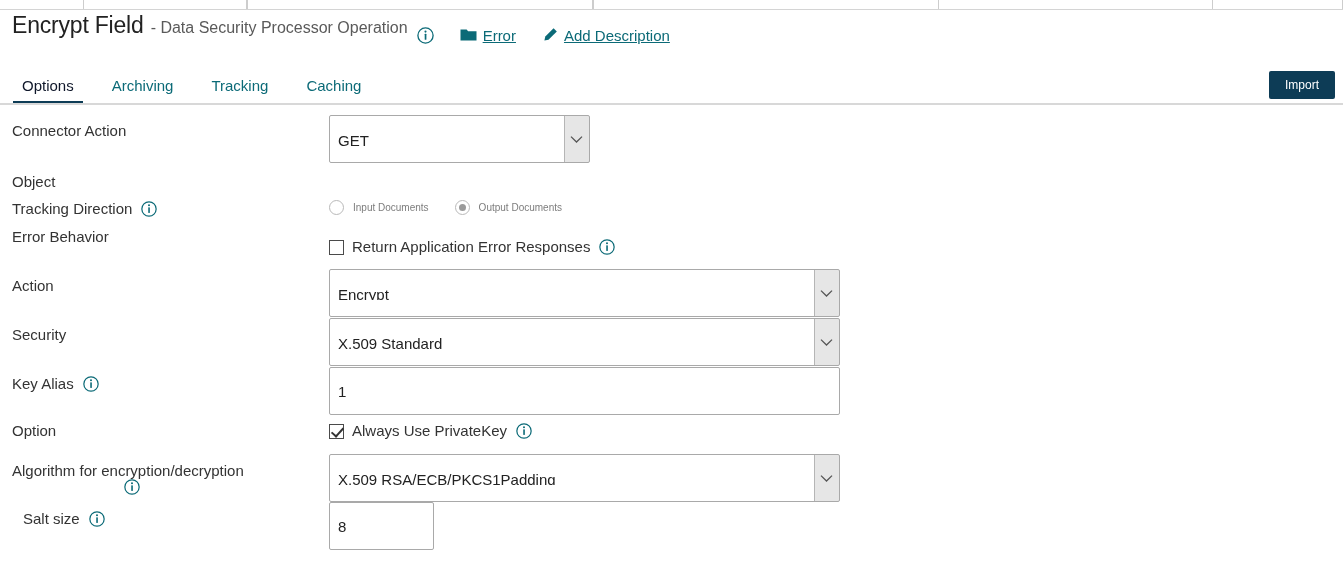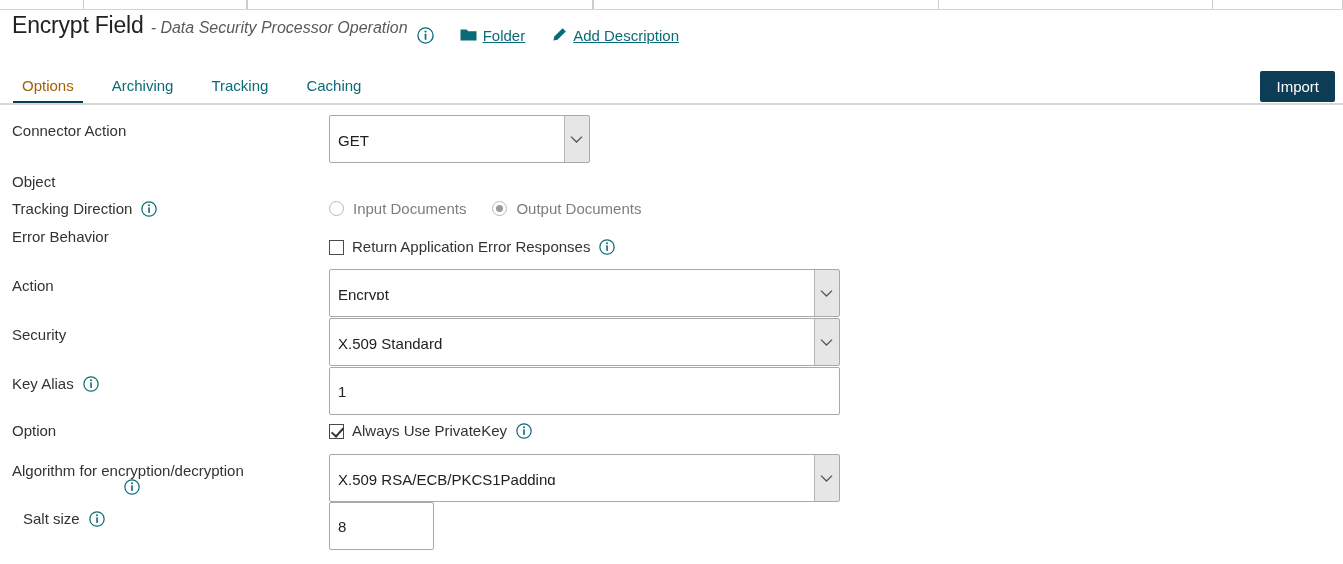--- a/index.html
+++ b/index.html
@@ -26,50 +26,50 @@
   }
 
   
   .header { position:absolute; left:0; top:12px; width:1343px; height:46px; }
   .title-row { display:flex; align-items:baseline; padding-left:12px; height:46px; }
   .op-title {
     font-size:23px; color:#222222; font-weight:400; letter-spacing:-0.2px;
     white-space:nowrap;
   }
   .op-sub {
-    font-size:16px; color:#5a5a5a; margin-left:7px; white-space:nowrap;font-style:italic;
+    font-size:16px; color:#5a5a5a; margin-left:7px; white-space:nowrap;
   }
   .hdr-info { margin-left:9px; align-self:center; }
   .hdr-link {
     margin-left:26px; align-self:center; display:inline-flex; align-items:center;
     font-size:15px; color:#0b6a77; text-decoration:none; white-space:nowrap;
   }
   .hdr-link .lbl { text-decoration:underline; }
   .hdr-link .ic { margin-right:6px; display:inline-flex; align-items:center; }
 
   
   .tabbar { position:absolute; left:0; top:66px; width:1343px; height:38px; }
   .tabs { display:flex; align-items:flex-end; height:38px; padding-left:22px; }
   .tab {
     font-size:15px; color:#0b6a77; padding:0 0 10px 0; margin-right:38px;
     cursor:pointer; white-space:nowrap; position:relative;
   }
-  .tab.active { color:#a16207; }
+  .tab.active { color:#0f172a; }
   .tab.active::after {
     content:""; position:absolute; left:-9px; right:-9px; bottom:0;
     height:3px; background:#0d3c56;
   }
   .tab-divider {
     position:absolute; left:0; top:103px; width:1343px; height:2px; background:#d8d8d8;
   }
   .import-btn {
     position:absolute; right:8px; top:71px;
     background:#0d3c56; color:#ffffff; border:none;
     font-family:"Liberation Sans", sans-serif;
-    font-size:15px; padding:7px 16px; cursor:pointer; border-radius:2px;
+    font-size:12px; padding:7px 16px; cursor:pointer; border-radius:2px;
   }
 
   
   .form { position:absolute; left:0; top:108px; width:1343px; }
   .row { position:relative; height:0; }
   .lbl-cell {
     position:absolute; left:12px; display:flex; align-items:center;
     font-size:15px; color:#333333; white-space:nowrap;
   }
   .lbl-cell .info { margin-left:9px; }
@@ -96,21 +96,21 @@
   .selwrap .chev {
     position:absolute; right:7px; top:50%; transform:translateY(-50%);
     pointer-events:none; color:#555;
   }
   .selwrap .seldiv {
     position:absolute; right:25px; top:1px; bottom:1px; width:1px; background:#b5b5b5;
     pointer-events:none;
   }
 
   
-  .optline { display:flex; font-size:15px; }
+  .optline { display:flex; font-size:10px; }
   .radio-item { display:flex; align-items:center; margin-right:26px; color:#7d7d7d; }
   .radio-item .rd {
     width:15px; height:15px; border-radius:50%;
     border:1px solid #b9b9b9; background:#fff; margin-right:9px;
     position:relative; flex:none;
   }
   .radio-item.checked .rd::after {
     content:""; position:absolute; left:3px; top:3px; width:7px; height:7px;
     border-radius:50%; background:#9a9a9a;
   }
@@ -150,21 +150,21 @@
           <circle cx="8.5" cy="4.6" r="1.05" fill="#0b6a77"></circle>
           <rect x="7.7" y="6.7" width="1.7" height="6.1" rx="0.5" fill="#0b6a77"></rect>
         </svg>
       </span>
       <a class="hdr-link" href="#">
         <span class="ic">
           <svg width="17" height="14" viewBox="0 0 17 14">
             <path d="M0.5 1.6h6.1l1.5 1.7H16.5v9.2H0.5z" fill="#0b6a77"></path>
           </svg>
         </span>
-        <span class="lbl">Folder</span>
+        <span class="lbl">Error</span>
       </a>
       <a class="hdr-link" href="#">
         <span class="ic">
           <svg width="16" height="16" viewBox="0 0 16 16">
             <path d="M11.6 1.2l3.2 3.2-8.3 8.3-4.1 0.9 0.9-4.1z" fill="#0b6a77"></path>
           </svg>
         </span>
         <span class="lbl">Add Description</span>
       </a>
     </div>

